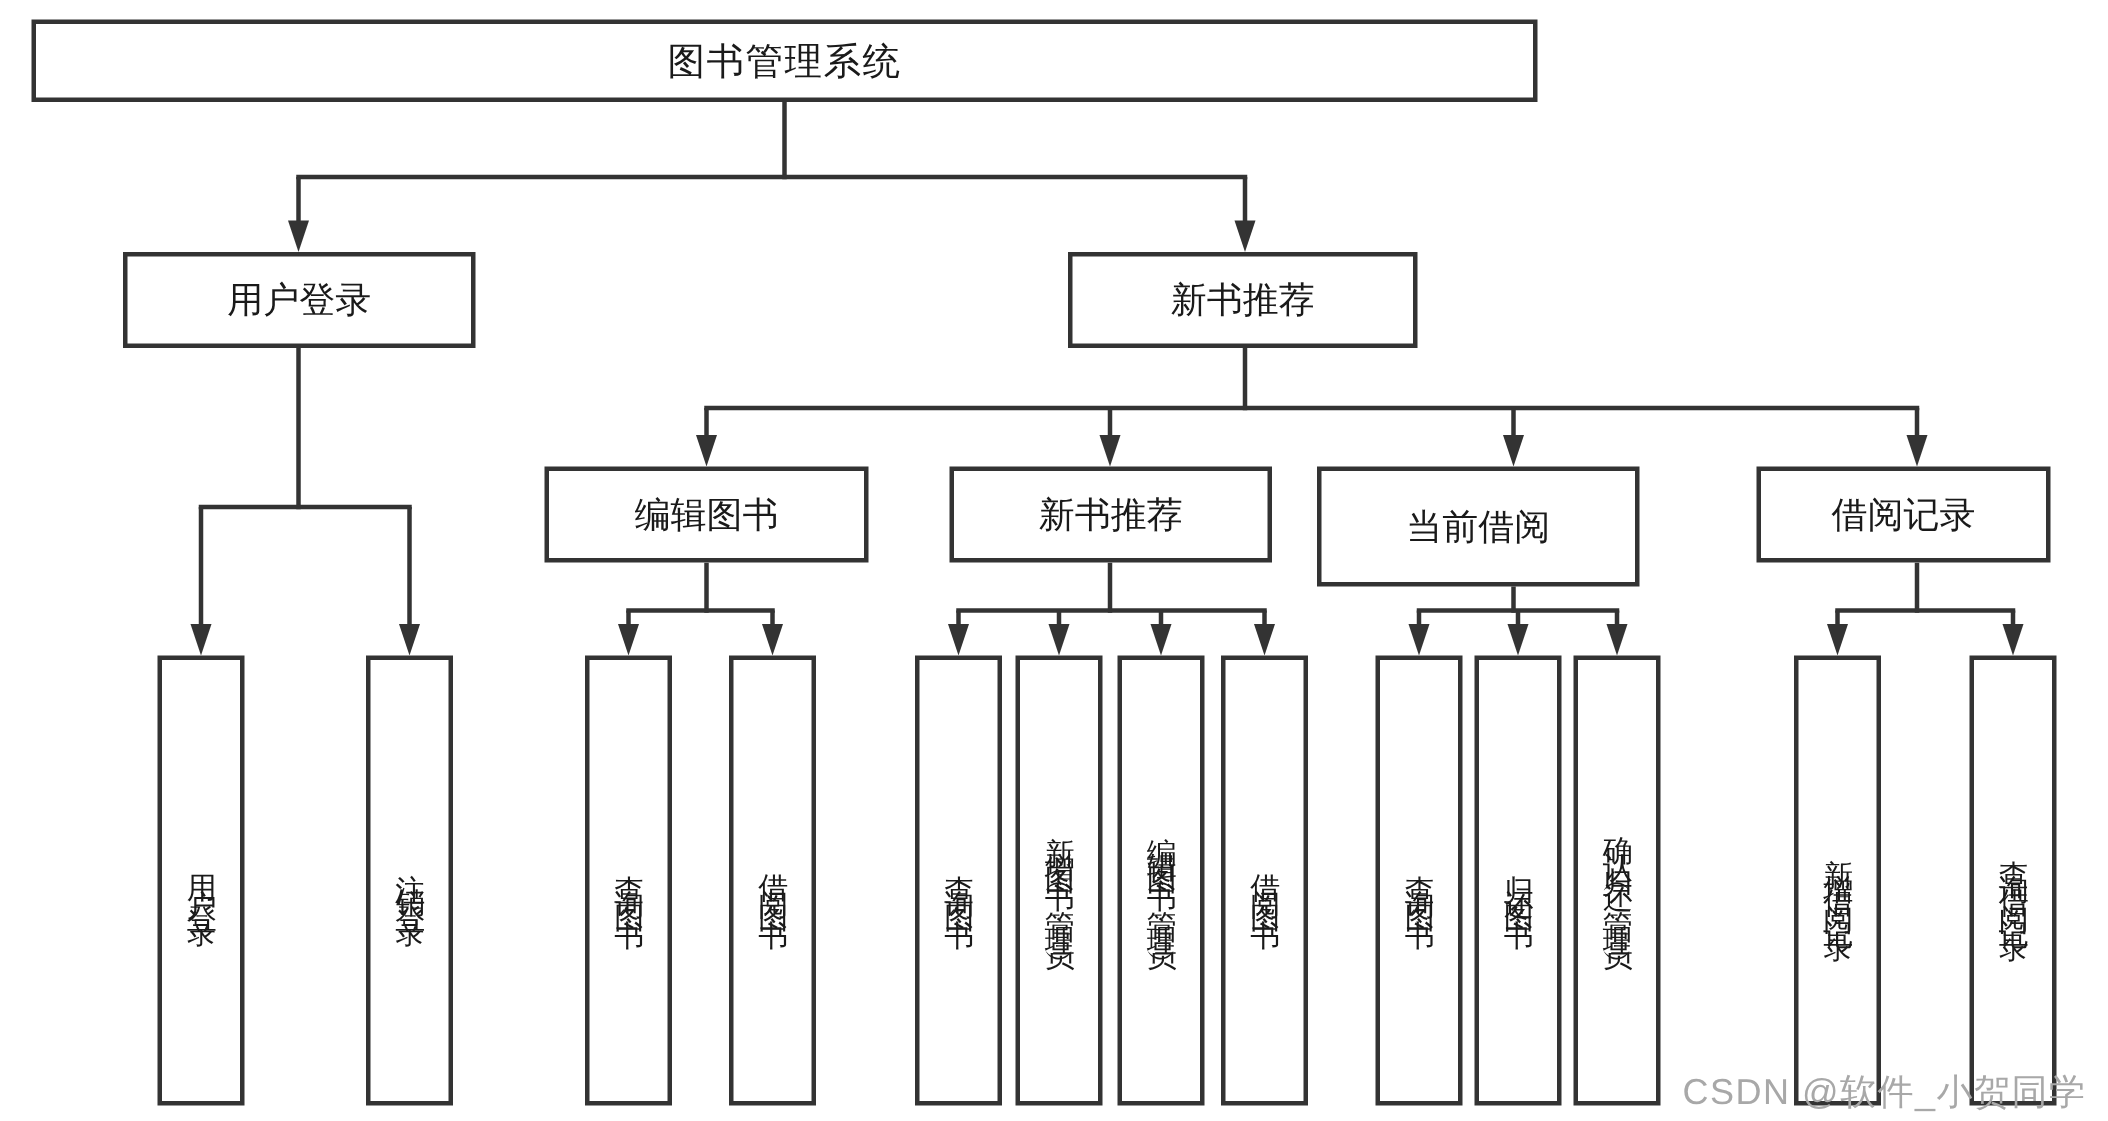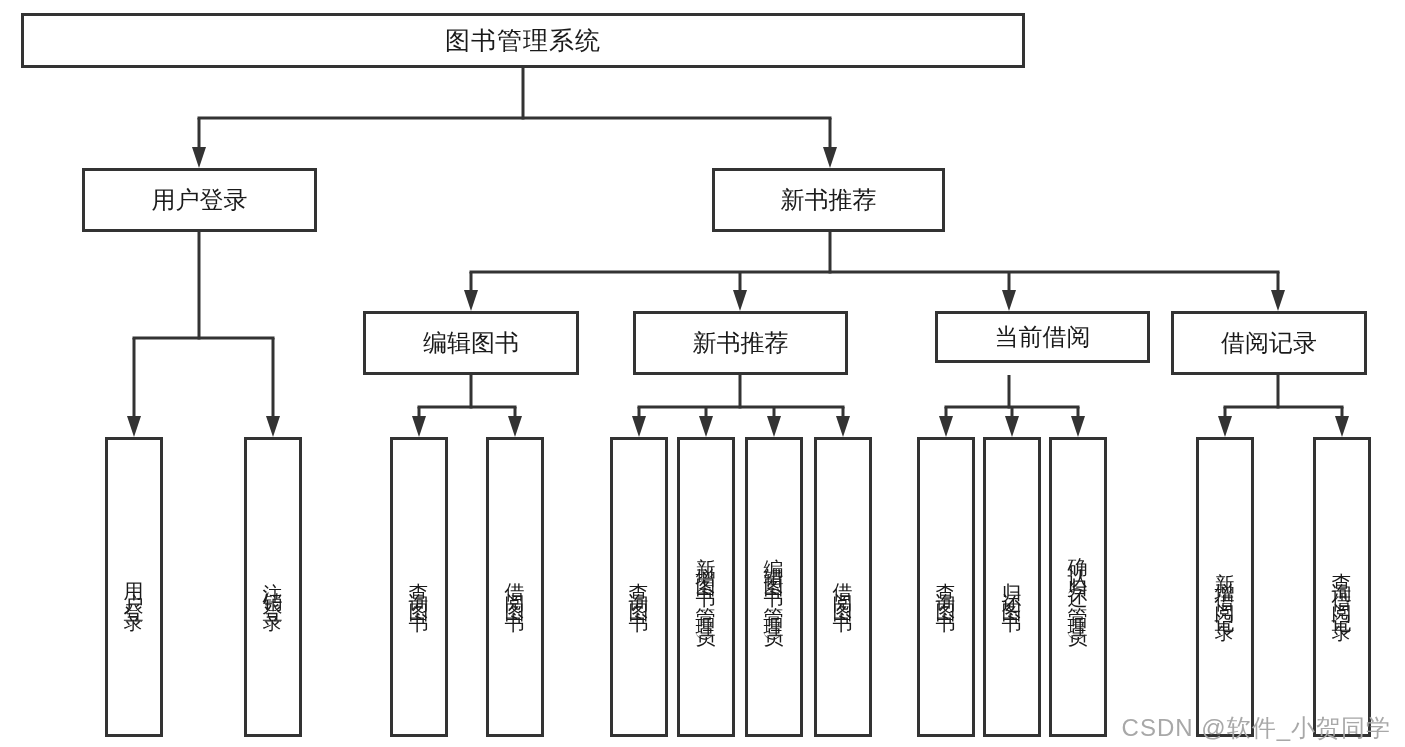--- a/index.html
+++ b/index.html
@@ -141,21 +141,21 @@
   <div class="node h" style="left:712px;top:168px;width:233px;height:64px">
     <span>新书推荐</span>
   </div>
 
   <div class="node h" style="left:363px;top:311px;width:216px;height:64px">
     <span>编辑图书</span>
   </div>
   <div class="node h" style="left:633px;top:311px;width:215px;height:64px">
     <span>新书推荐</span>
   </div>
-  <div class="node h" style="left:935px;top:311px;width:215px;height:52px">
+  <div class="node h" style="left:878px;top:311px;width:215px;height:80px">
     <span>当前借阅</span>
   </div>
   <div class="node h" style="left:1171px;top:311px;width:196px;height:64px">
     <span>借阅记录</span>
   </div>
 
   <div class="node v" style="left:105px;top:437px;width:58px;height:300px">
     <span>用户登录</span>
   </div>
   <div class="node v" style="left:244px;top:437px;width:58px;height:300px">

